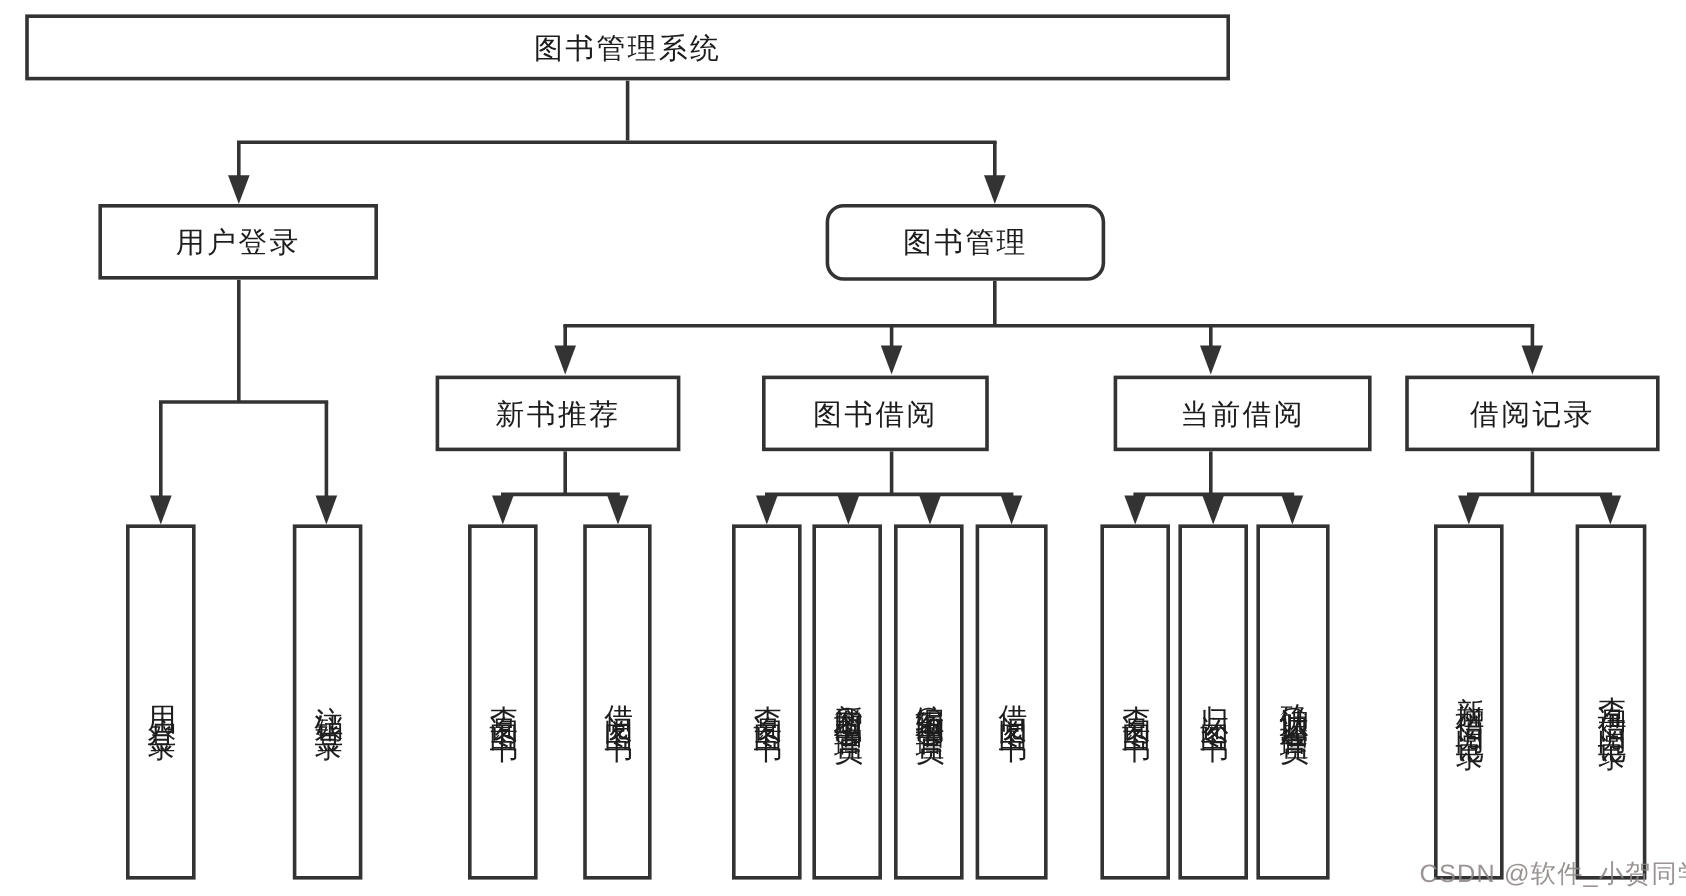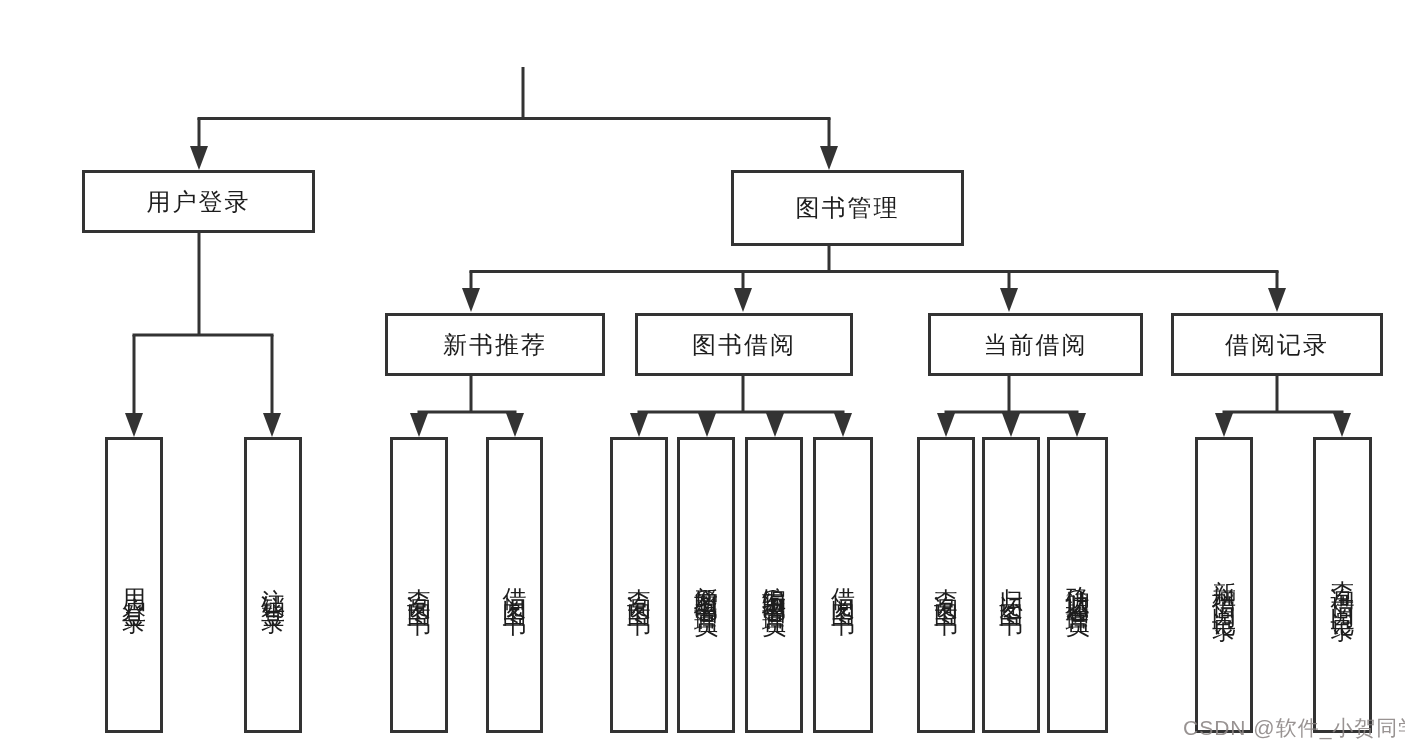--- a/index.html
+++ b/index.html
@@ -9,24 +9,24 @@
   .box{position:absolute;box-sizing:border-box;background:#ffffff;border:3px solid #333333;
        display:flex;align-items:center;justify-content:center;color:#1d1d1d;z-index:1;}
   .h .lbl{font-size:24px;letter-spacing:2px;white-space:nowrap;}
   .v .lbl{writing-mode:vertical-rl;text-orientation:mixed;font-size:24px;letter-spacing:8px;
           white-space:nowrap;line-height:1;}
   .vt .lbl{letter-spacing:4px;}
   
   #n-root{left:21px;top:12px;width:1004px;height:55px;}
   
   #n-l2-login{left:82px;top:170px;width:233px;height:63px;}
-  #n-l2-manage{left:731px;top:170px;width:233px;height:76px;}
+  #n-l2-manage{left:688px;top:170px;width:233px;height:64px;border-radius:15px;}
   
-  #n-l3-new{left:385px;top:313px;width:220px;height:63px;}
-  #n-l3-borrow{left:635px;top:313px;width:218px;height:63px;}
+  #n-l3-new{left:363px;top:313px;width:204px;height:63px;}
+  #n-l3-borrow{left:635px;top:313px;width:189px;height:63px;}
   #n-l3-current{left:902px;top:313px;width:215px;height:63px;margin-left:26px;}
   #n-l3-records{left:1171px;top:313px;width:212px;height:63px;}
   
   .leaf{top:437px;height:296px;}
   #f-login-0{left:105px;width:58px;}
   #f-login-1{left:244px;width:58px;}
   #f-new-0{left:390px;width:58px;}
   #f-new-1{left:486px;width:57px;}
   #f-borrow-0{left:610px;width:58px;}
   #f-borrow-1{left:677px;width:58px;}
@@ -90,20 +90,23 @@
       <polygon points="766,413 784,413 775,437"></polygon>
       <polygon points="834,413 852,413 843,437"></polygon>
       <polygon points="937,413 955,413 946,437"></polygon>
       <polygon points="1002,413 1020,413 1011,437"></polygon>
       <polygon points="1068,413 1086,413 1077,437"></polygon>
       <polygon points="1215,413 1233,413 1224,437"></polygon>
       <polygon points="1333,413 1351,413 1342,437"></polygon>
     </g>
   </svg>
 
+  <div class="box h" id="n-root">
+    <span class="lbl">图书管理系统</span>
+  </div>
 
   <div class="box h" id="n-l2-login">
     <span class="lbl">用户登录</span>
   </div>
   <div class="box h" id="n-l2-manage">
     <span class="lbl">图书管理</span>
   </div>
 
   <div class="box h" id="n-l3-new">
     <span class="lbl">新书推荐</span>

